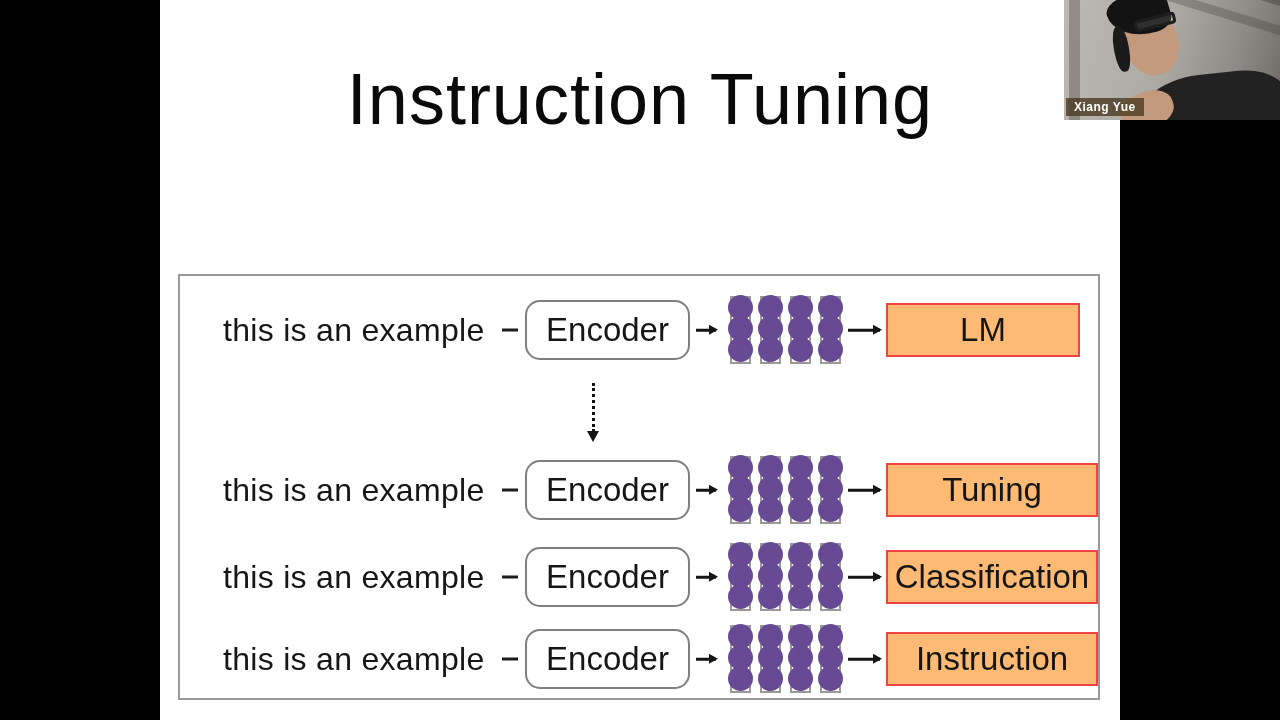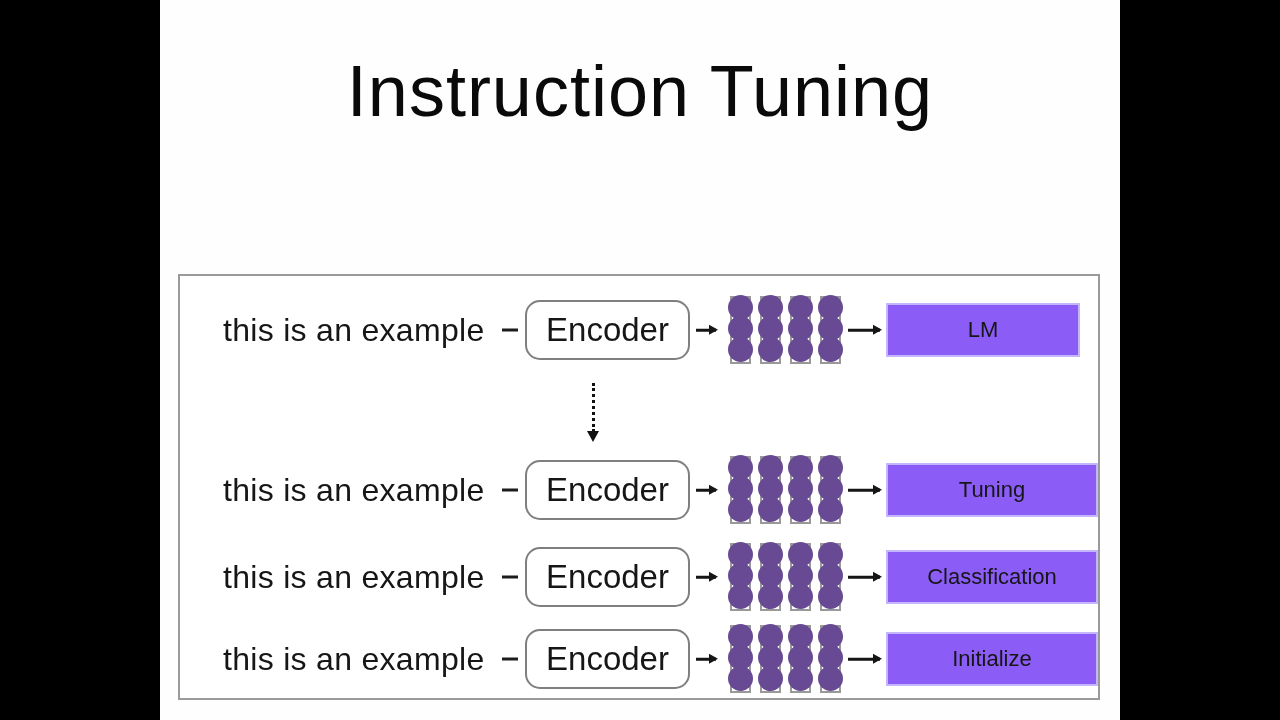--- a/index.html
+++ b/index.html
@@ -5,21 +5,21 @@
   html,body{margin:0;padding:0;}
   body{
     width:1280px;height:720px;background:#000;overflow:hidden;
     font-family:"Liberation Sans",sans-serif;
   }
   .stage{position:relative;width:1280px;height:720px;background:#000;}
 
   
   .slide{position:absolute;left:160px;top:0;width:960px;height:720px;background:#fefefe;}
   .slide-title{
-    position:absolute;left:0;right:0;top:40px;margin:8px;
+    position:absolute;left:0;right:0;top:40px;margin:16px;
     text-align:center;font-size:72px;font-weight:400;letter-spacing:1px;
     color:#0a0a0a;line-height:1.2;white-space:nowrap;
   }
   .diagram-frame{
     position:absolute;left:18px;top:274px;width:922px;height:426px;
     border:2px solid #9a9a9a;box-sizing:border-box;background:#fff;
   }
 
   
   .row{position:absolute;left:0;width:960px;height:0;}
@@ -42,23 +42,23 @@
   .arrow.short{left:516px;width:20px;}
   .arrow.long{left:668px;width:32px;}
   .emb{left:550px;display:flex;gap:9px;}
   .emb-col{
     position:relative;width:17px;height:64px;background:#fff;
     border:2px solid #999;box-sizing:content-box;
   }
   .emb-col .dot{position:absolute;left:-4px;width:25px;height:25px;border-radius:50%;}
   .task{
     left:706px;width:212px;height:54px;box-sizing:border-box;
-    border:2px solid #c4b5fd;background:#8b5cf6;
+    border:2px solid #ef4444;background:#fdba74;
     display:flex;align-items:center;justify-content:center;
-    font-size:22px;color:#161616;white-space:nowrap;
+    font-size:33px;color:#161616;white-space:nowrap;
   }
   .task.task-lm{width:194px;}
 
   
   .init{position:absolute;left:430px;top:383px;width:220px;height:60px;}
   .init-arrow{position:absolute;left:2px;top:0;width:0;height:49px;border-left:3px dotted #111;}
   .init-arrow::after{
     content:'';position:absolute;left:-8px;bottom:-10px;
     border-top:11px solid #111;border-left:6.5px solid transparent;border-right:6.5px solid transparent;
   }
@@ -233,19 +233,31 @@
             <span class="dot" style="background: rgb(104, 74, 148); top: 18px;"></span>
             <span class="dot" style="background: rgb(104, 74, 148); top: 39px;"></span>
           </div>
           <div class="emb-col" style="border-color: rgb(153, 153, 153);">
             <span class="dot" style="background: rgb(104, 74, 148); top: -3px;"></span>
             <span class="dot" style="background: rgb(104, 74, 148); top: 18px;"></span>
             <span class="dot" style="background: rgb(104, 74, 148); top: 39px;"></span>
           </div>
         </div>
       <span class="arrow long"></span>
-      <div class="task">Initialize</div>
+      <div class="task">Instruction</div>
     </div>
 
   </div>
 
+  <div class="webcam">
+    <div class="beam1"></div>
+    <div class="beam2"></div>
+    <div class="doorframe"></div>
+    <div class="person-body"></div>
+    <div class="person-head"></div>
+    <div class="person-hair"></div>
+    <div class="person-sideburn"></div>
+    <div class="person-glasses"></div>
+    <div class="person-hand"></div>
+    <div class="name-tag">Xiang Yue</div>
+  </div>
 
 </div>
 
 </body></html>

